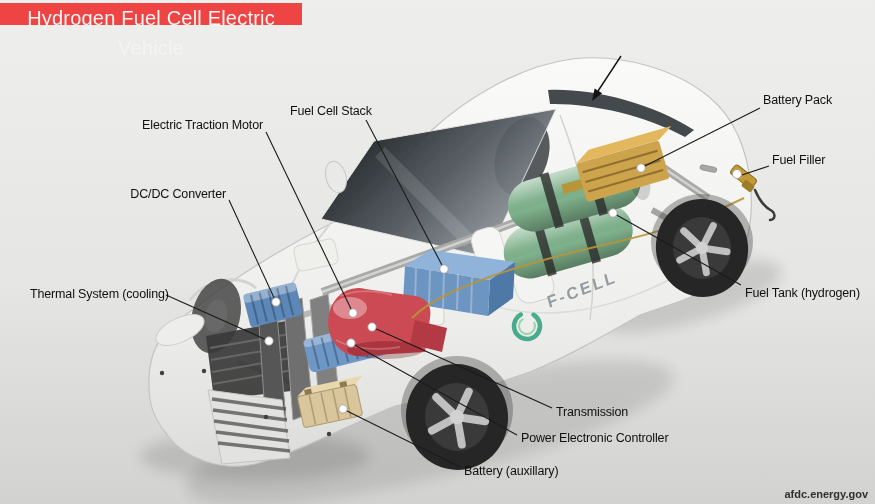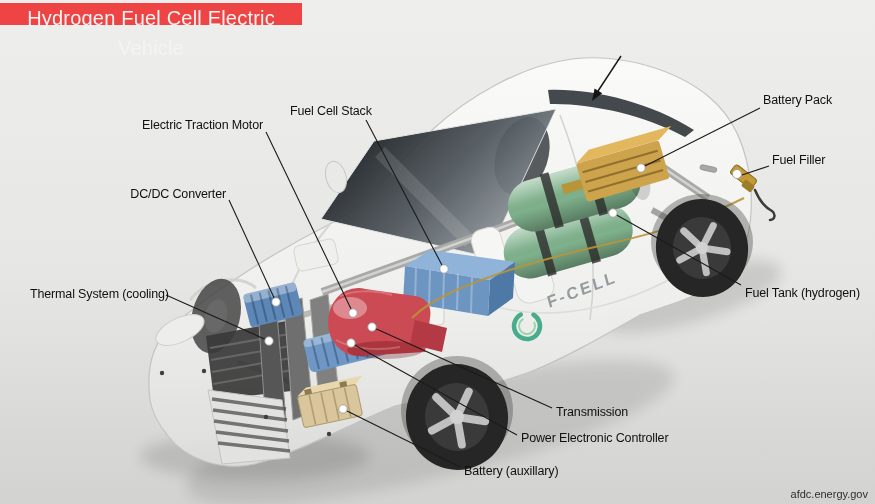--- a/index.html
+++ b/index.html
@@ -2,21 +2,21 @@
 <html><head>
 <meta charset="utf-8">
 <style>
   html,body{margin:0;padding:0;background:#bbb;}
   .stage{position:relative;width:875px;height:504px;overflow:hidden;
          font-family:"Liberation Sans",sans-serif;background:#e9e9e7;}
   .stage svg{position:absolute;left:0;top:0;}
   .title-bar{position:absolute;left:0;top:3px;width:302px;height:22px;
              background:#ef4444;color:#f4f4f4;font-size:20px;line-height:30px;
              text-align:center;letter-spacing:.2px;}
-  .credit{position:absolute;right:7px;bottom:4px;font-size:11px;color:#2f2f2f;}
+  .credit{position:absolute;right:7px;bottom:4px;font-size:11px;color:#2f2f2f;font-weight:bold;}
   text.lbl{font-family:"Liberation Sans",sans-serif;font-size:12.5px;letter-spacing:-0.15px;}
   text.badge-text{font-family:"Liberation Sans",sans-serif;font-weight:bold;
                   font-size:16.5px;letter-spacing:2.5px;}
 </style>
 </head>
 <body>
 
 <div class="stage">
 
 <svg width="875" height="504" viewBox="0 0 875 504">

